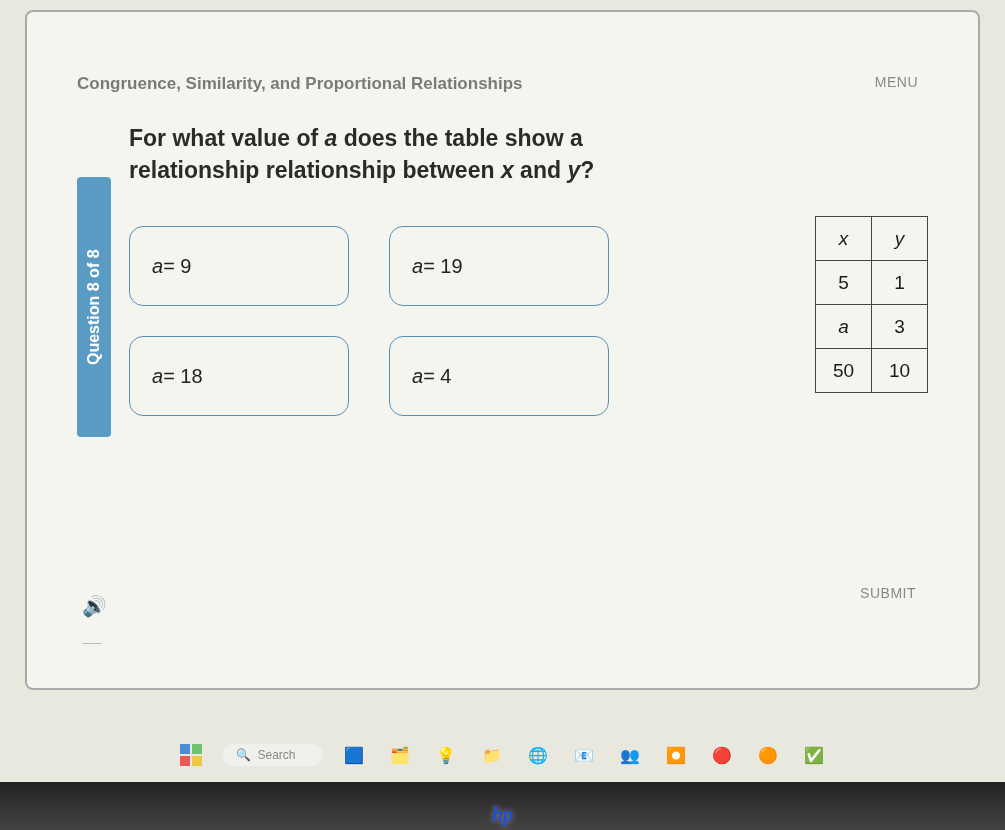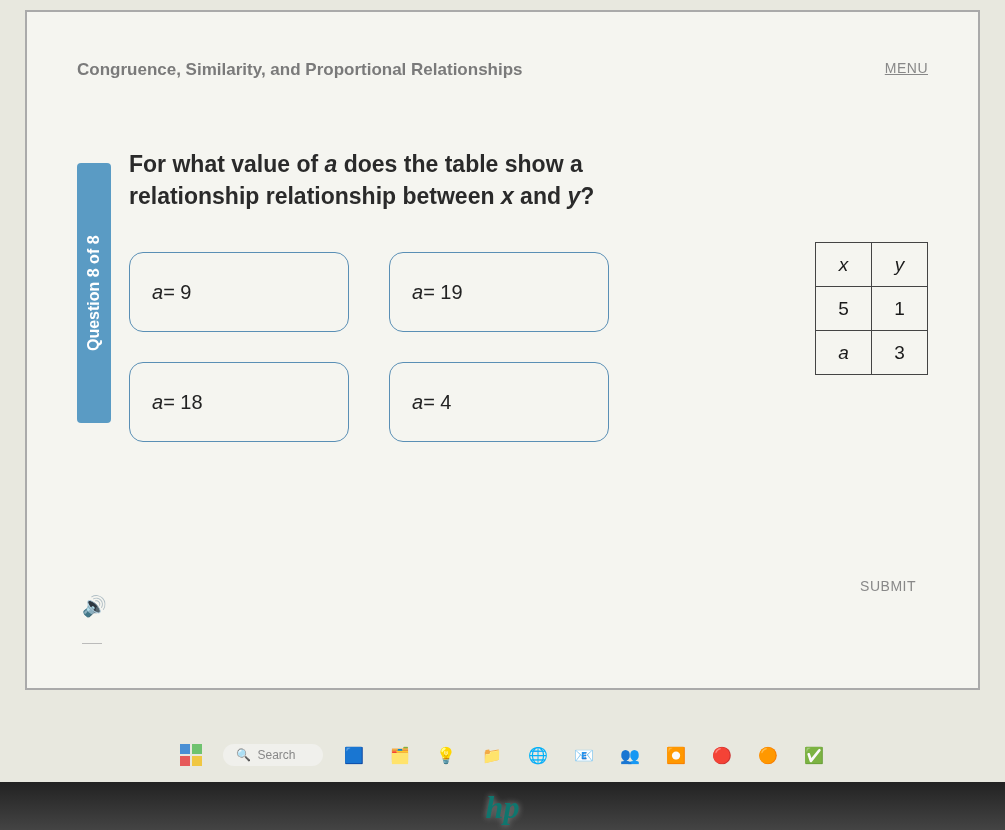--- a/index.html
+++ b/index.html
@@ -12,40 +12,40 @@
       overflow: hidden;
     }
     .screen-area {
       position: absolute;
       top: 10px;
       left: 25px;
       right: 25px;
       height: 680px;
       background: #f5f5f0;
       border: 2px solid #aaa;
-      border-radius: 0;
-      padding: 48px 50px 20px 50px;
+      border-radius: 8px;
+      padding: 62px 50px 20px 50px;
     }
     .header-row {
       display: flex;
       justify-content: space-between;
       align-items: flex-start;
       margin-bottom: 28px;
     }
     .topic-title {
       color: #7a7a7a;
       font-size: 17px;
       font-weight: bold;
     }
     .menu-link {
       color: #888;
       font-size: 14px;
       letter-spacing: 0.5px;
       cursor: pointer;
-      text-decoration: underline;
+      margin-right: 10px;
     }
     .content-row {
       display: flex;
       gap: 18px;
       align-items: flex-start;
     }
     .question-pill {
       writing-mode: vertical-rl;
       transform: rotate(180deg);
       background: #5a9bc4;
@@ -57,21 +57,20 @@
       text-align: center;
       height: 260px;
       display: flex;
       align-items: center;
       justify-content: center;
       margin-top: 55px;
     }
     .question-body {
       flex: 1;
       position: relative;
-      margin-top: 40px;
     }
     .question-text {
       font-size: 23px;
       font-weight: bold;
       color: #2a2a2a;
       line-height: 1.4;
       margin-bottom: 30px;
     }
     .question-text .ital { font-style: italic; }
     .body-flex {
@@ -122,21 +121,21 @@
     }
     .attribution {
       position: absolute;
       bottom: 40px;
       left: 55px;
       font-size: 10px;
       color: #aaa;
     }
     .submit-btn {
       position: absolute;
-      bottom: 94px;
+      bottom: 87px;
       right: 62px;
       color: #888;
       font-size: 14px;
       letter-spacing: 0.5px;
       cursor: pointer;
       font-weight: 500;
     }
     
     .taskbar {
       position: absolute;
@@ -180,22 +179,22 @@
       width: 100px;
       cursor: text;
     }
     .hp-logo {
       position: absolute;
       bottom: 4px;
       left: 50%;
       transform: translateX(-50%);
       font-family: Georgia, serif;
       font-style: italic;
-      font-size: 32px;
-      color: #0f766e;
+      font-size: 20px;
+      color: #1d4ed8;
       text-shadow: 0 0 6px rgba(255,255,255,0.4);
       font-weight: bold;
     }
     .laptop-bezel {
       position: absolute;
       left: 0; right: 0; bottom: 0;
       height: 48px;
       background: linear-gradient(#222, #444);
     }
   </style>
@@ -244,20 +243,24 @@
             <th>y</th>
           </tr>
           <tr>
                 <td>5</td>
                 <td>1</td>
               </tr>
           <tr>
                 <td style="font-style:italic">a</td>
                 <td>3</td>
               </tr>
+          <tr>
+                <td>50</td>
+                <td>10</td>
+              </tr>
         </tbody>
           </table>
       </div>
     </div>
   </div>
 
   <div class="audio-icon">🔊</div>
   <div class="attribution">——</div>
   <div class="submit-btn">SUBMIT</div>
 </div>

